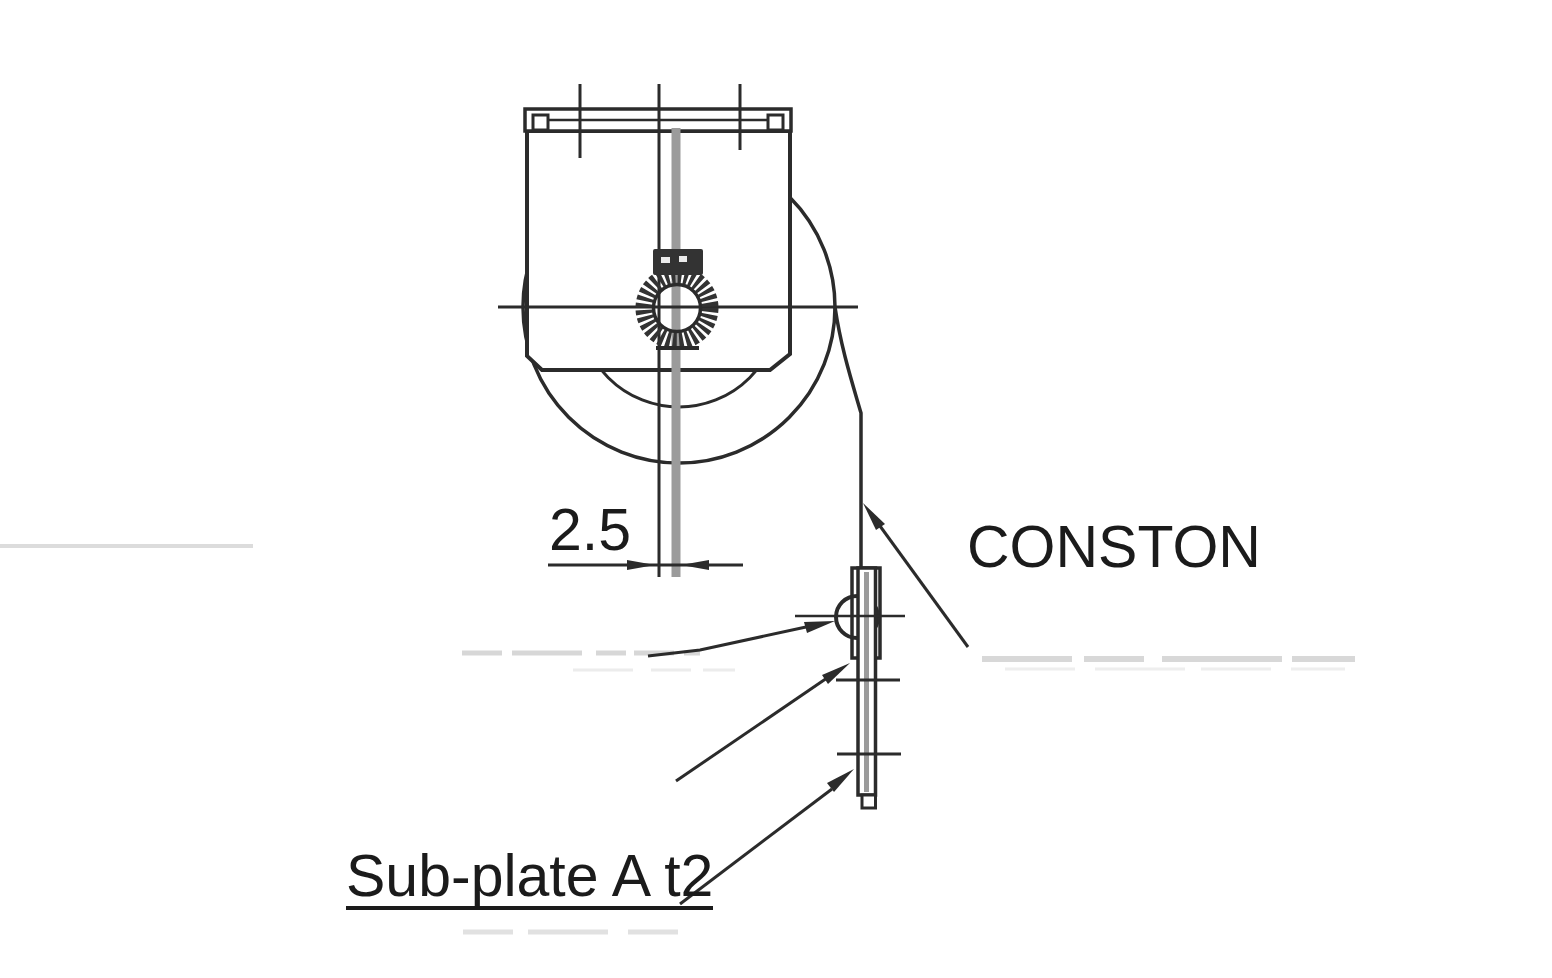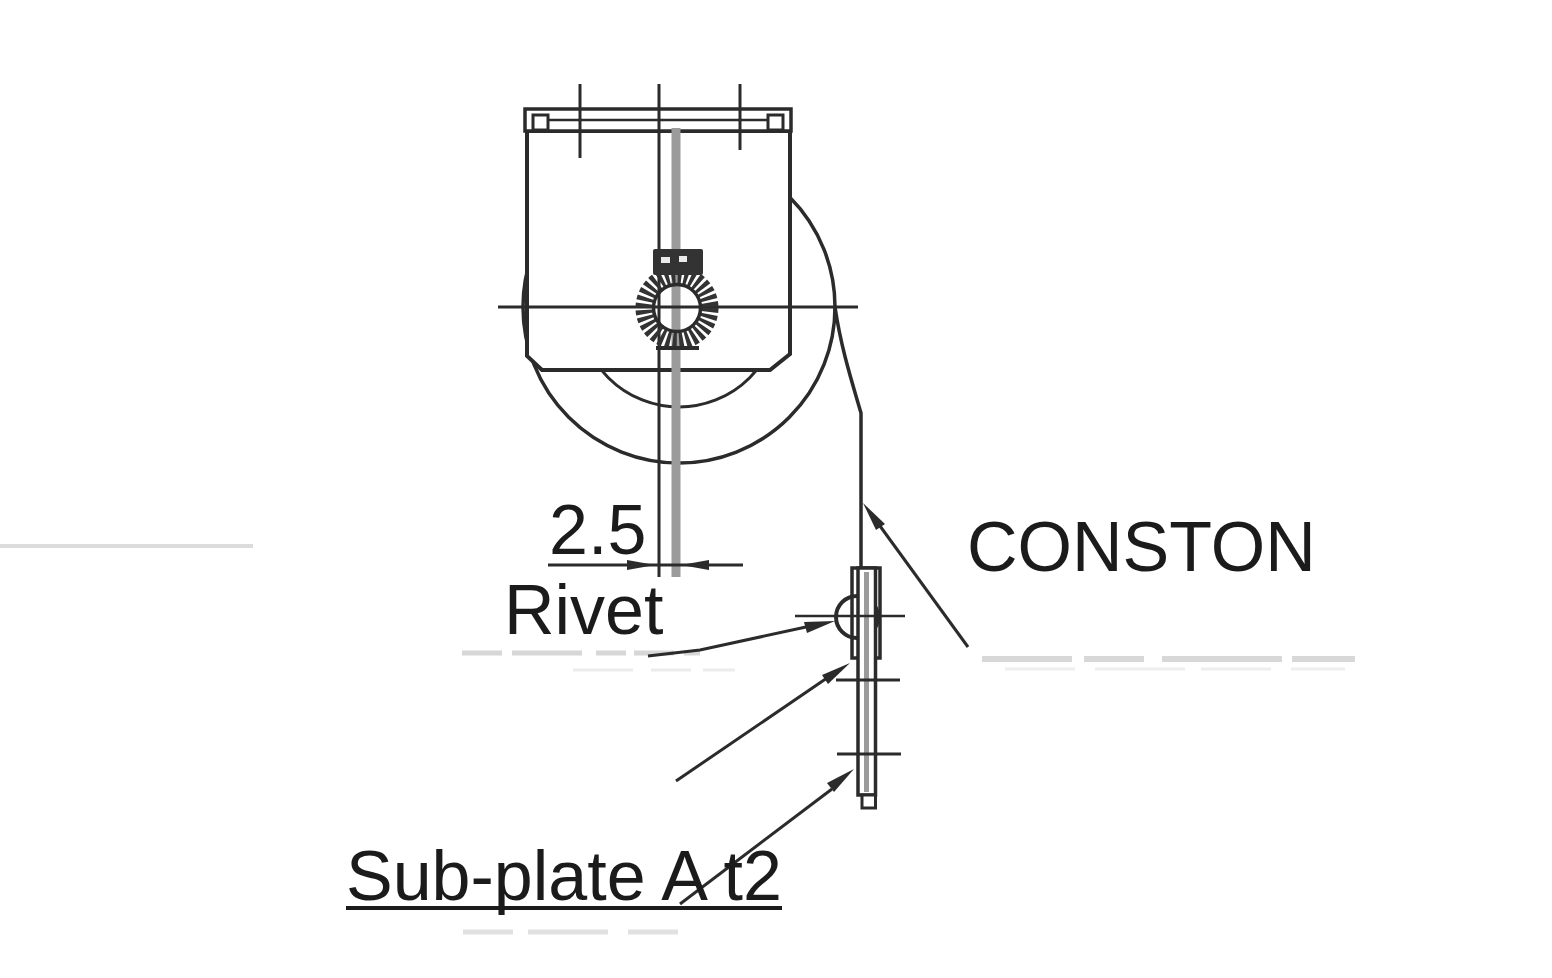--- a/index.html
+++ b/index.html
@@ -15,21 +15,21 @@
     width:1552px;height:978px;
     background:var(--bg);
     overflow:hidden;
     font-family:"Liberation Sans", sans-serif;
   }
   #stage svg{position:absolute;left:0;top:0;}
   .ink{stroke:var(--ink);}
   .lbl{
     position:absolute;
     color:var(--text);
-    font-size:70px;
+    font-size:59px;
     line-height:59px;
     white-space:nowrap;
   }
   .underlined{border-bottom:4px solid var(--text);display:inline-block;}
   .two-line{line-height:66px;}
 </style>
 </head>
 <body>
 
 <div id="stage">
@@ -102,21 +102,20 @@
 
     <g fill="var(--ink)">
       <line x1="548" y1="565" x2="743" y2="565" class="ink" stroke-width="3"></line>
       <polygon points="655,565 627,560 627,570"></polygon>
       <polygon points="681,565 709,560 709,570"></polygon>
     </g>
   </svg>
 
   <div class="lbl" style="left:549px;top:501px;">2.5</div>
 
-  <div class="lbl" style="left:504px;top:581px;">Rivet</div>
 
   <div class="lbl two-line" style="left:967px;top:514px;">
     <div>CONSTON</div>
   </div>
 
 
   <div class="lbl" style="left:346px;top:847px;text-align:center;">
     <span class="underlined">Sub-plate A t2</span>
   </div>
 

